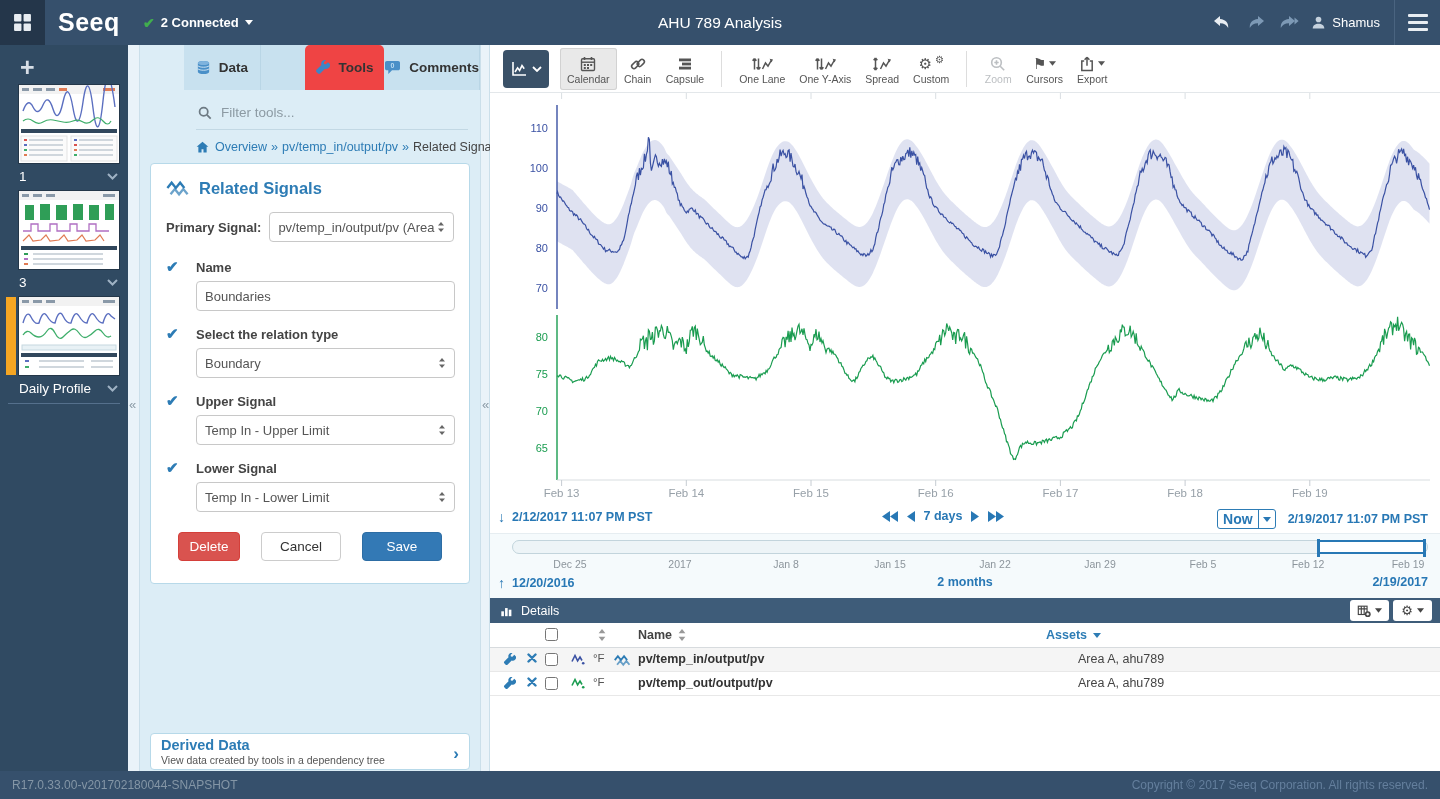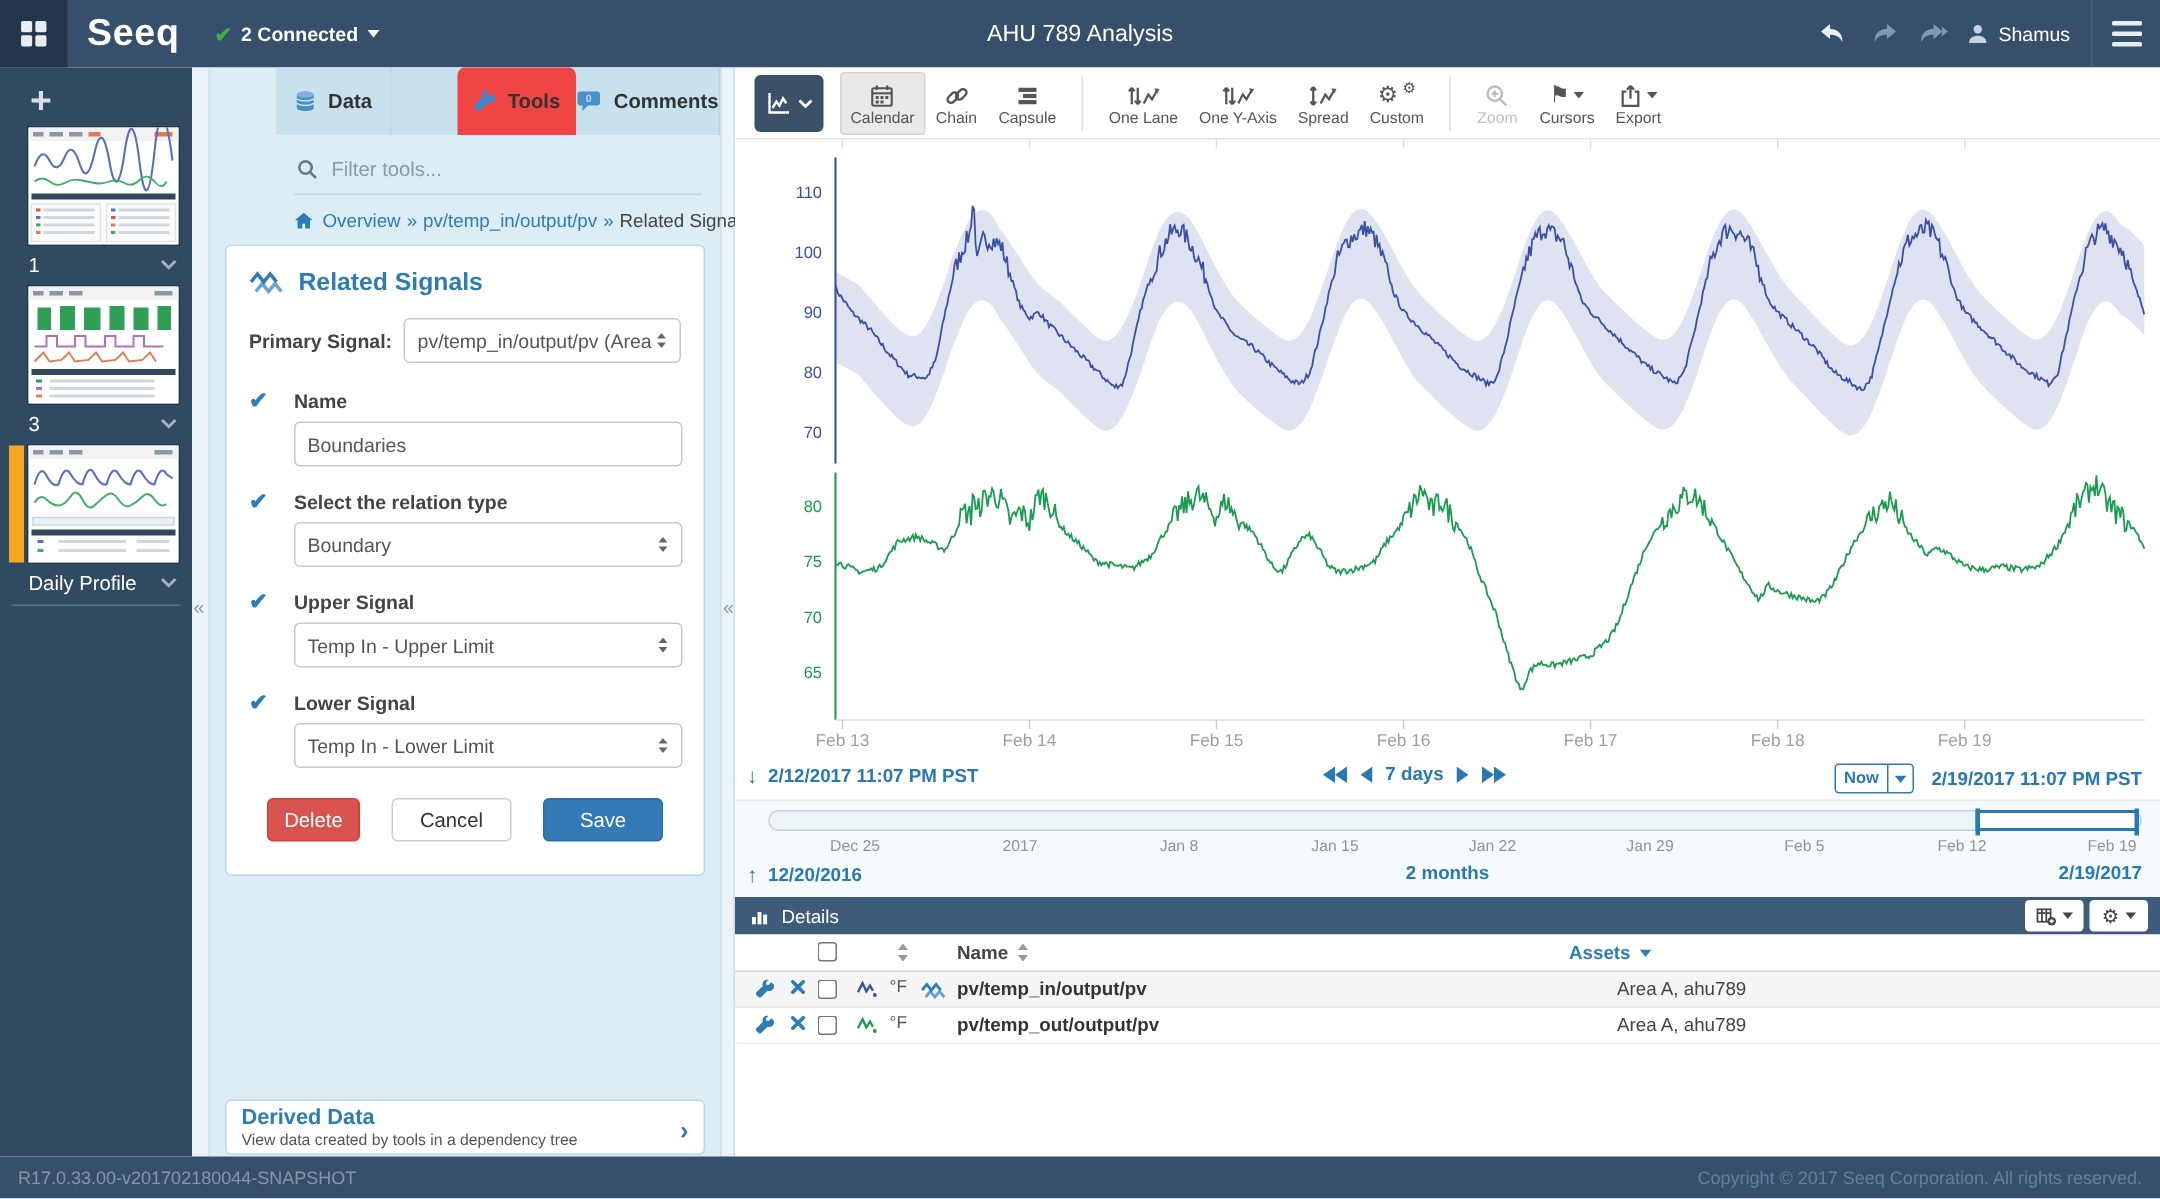--- a/index.html
+++ b/index.html
@@ -91,21 +91,21 @@
 
   #chart { position:absolute; left:0; top:48px; width:950px; height:412px; }
 
   .nav-row { position:absolute; left:0; top:460px; width:950px; height:28px; }
   .blue-b { color:#2878B5; font-weight:bold; font-size:12.5px; }
   .nav-left { position:absolute; left:8px; top:4px; display:flex; align-items:center; gap:7px; }
   .nav-center { position:absolute; left:368px; top:4px; width:170px; display:flex; align-items:center; justify-content:center; gap:9px; }
   .nav-arrow { color:#2878B5; cursor:pointer; display:flex; }
   .nav-right { position:absolute; right:12px; top:4px; display:flex; align-items:center; gap:12px; }
   .now-btn { display:flex; align-items:center; border:1px solid #2D7CB5; border-radius:3px; height:20px; cursor:pointer; }
-  .now-btn .nt { padding:0 5px; color:#2878B5; font-size:11px; font-weight:bold; }
+  .now-btn .nt { padding:0 5px; color:#2878B5; font-size:14px; font-weight:bold; }
   .now-btn .nc { border-left:1px solid #2D7CB5; height:100%; display:flex; align-items:center; padding:0 4px; color:#2878B5; }
 
   .scrub { position:absolute; left:0; top:488px; width:950px; height:65px; background:#F5FAFC; border-top:1px solid #E6EDF1; }
   .track { position:absolute; left:22px; top:6px; width:916px; height:14px; background:#EDF4F7; border:1px solid #C2D4DC; border-radius:7px; cursor:pointer; }
   .sel-win { position:absolute; left:804px; top:-1px; width:109px; height:14px; background:#fff; border:2px solid #2878B5; cursor:ew-resize; }
   .sel-win i { position:absolute; top:-3px; width:3px; height:18px; background:#2878B5; }
   .sel-win i.l { left:-2px; } .sel-win i.r { right:-2px; }
   .scrub-ticks { position:absolute; left:0; top:24px; width:950px; height:14px; }
   .scrub-ticks span { position:absolute; transform:translateX(-50%); font-size:10.5px; color:#8C959C; white-space:nowrap; }
   .range-row { position:absolute; left:0; top:41px; width:950px; height:20px; }

